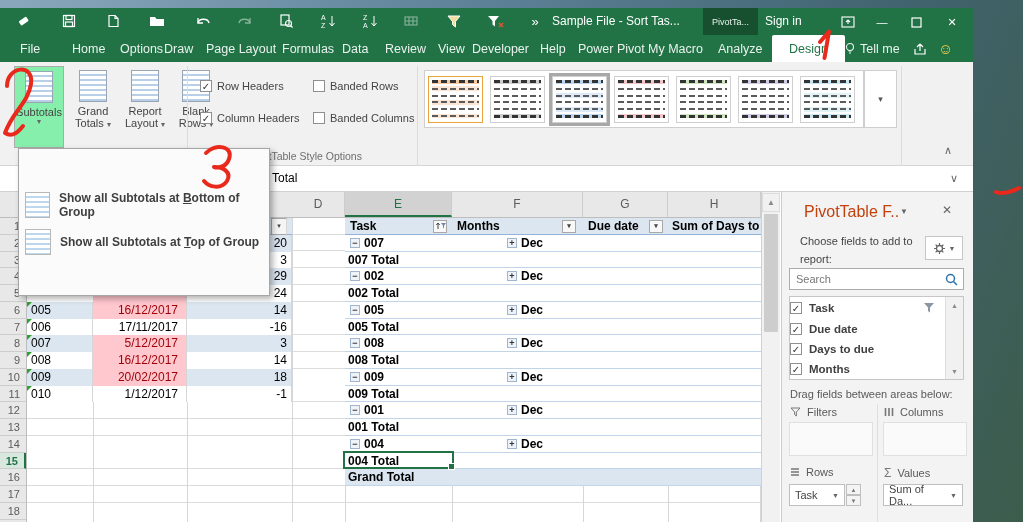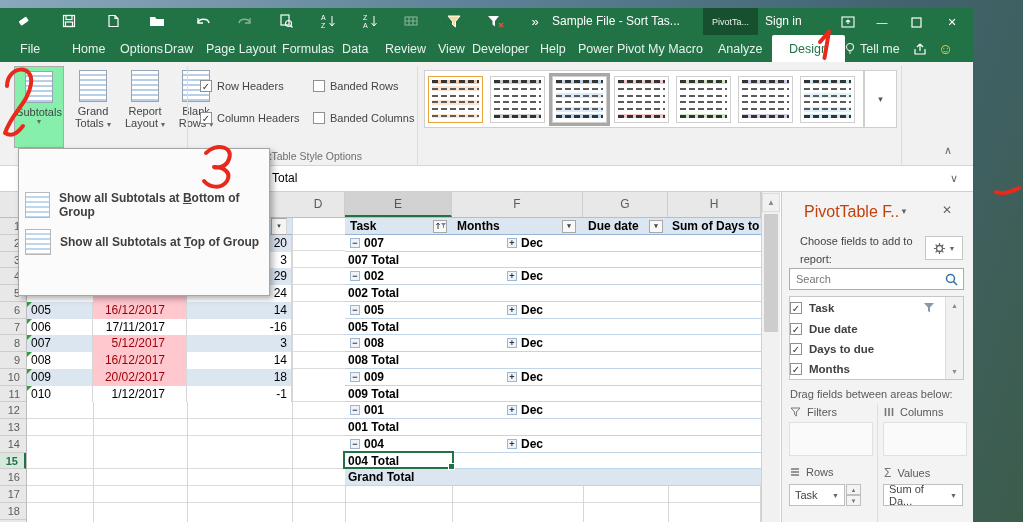--- a/index.html
+++ b/index.html
@@ -65,21 +65,21 @@
     background-position:93px 0,187px 0,292px 0,345px 0,452px 0,583px 0,668px 0,760px 0,0 0;
     background-size:1px 100%,1px 100%,1px 100%,1px 100%,1px 100%,1px 100%,1px 100%,1px 100%,100% 100%}
   .rowhdr{position:absolute;left:0;top:218px;width:27px;height:304px;background:#e8e8e8;border-right:1px solid #bdbdbd}
   .rn{position:absolute;left:0;width:26px;height:16.75px;font-size:11px;color:#5c5c5c;text-align:right;padding-right:6px;line-height:16.75px;border-bottom:1px solid #cdcdcd}
   .rn.active{color:#217346;background:#d9e8df;border-right:2px solid #217346;font-weight:bold}
   
   .lrow{position:absolute;left:27px;width:265px;height:16.75px;background:#fff;font-size:12px;line-height:16.75px}
   .lrow.band{background:#dce6f1}
   .lrow span{position:absolute;top:0;height:16.75px;border-right:1px solid #d6d6d6}
   .la{left:0;width:66px;padding-left:4px}
-  .lb{left:66px;width:94px;text-align:right;padding-right:21px}
+  .lb{left:66px;width:94px;text-align:right;padding-right:8px}
   .lb.alert{background:#ffc7ce;color:#9c0006}
   .lc{left:160px;width:105px;text-align:right;padding-right:4px}
   .lrow.hdr{background:#dce6f1;border-bottom:1px solid #95b3d7}
   .tri{position:absolute;left:0;top:0;width:0;height:0;border-top:5px solid #2da22d;border-right:5px solid transparent}
   .cfbtn{position:absolute;left:244px;top:1.5px;width:16px;height:13px;border:1px solid #a8a8a8;background:#f5f5f5;color:#444;
     font-size:7px;display:flex;align-items:center;justify-content:center}
   
   .phdr{position:absolute;top:218px;height:17px;background:#dce6f1;border-bottom:1px solid #95b3d7;font-size:12px;font-weight:bold;line-height:16px;padding-left:5px;white-space:nowrap;overflow:hidden}
   .hbtn{position:absolute;top:1.5px;width:14px;height:13px;border:1px solid #a8a8a8;background:#f8f8f8;color:#444;font-size:7px;display:flex;align-items:center;justify-content:center}
   .prow{position:absolute;left:345px;width:416px;height:16.75px;background:#fff;border-bottom:1px solid #c2d4e8;font-size:12px;font-weight:bold;line-height:16px}

